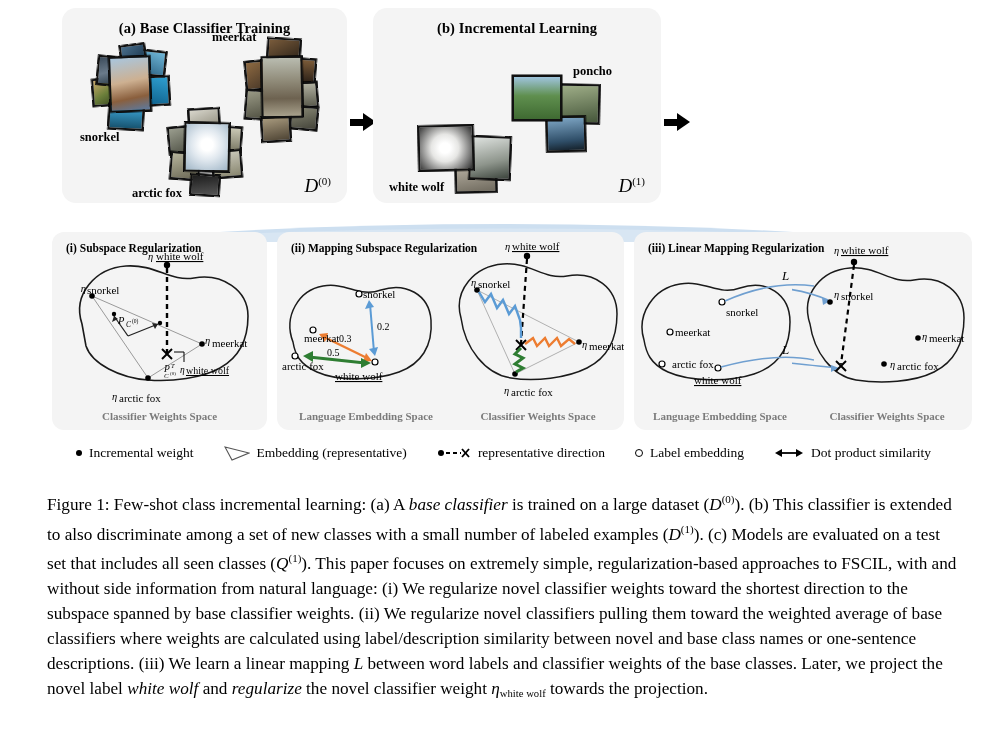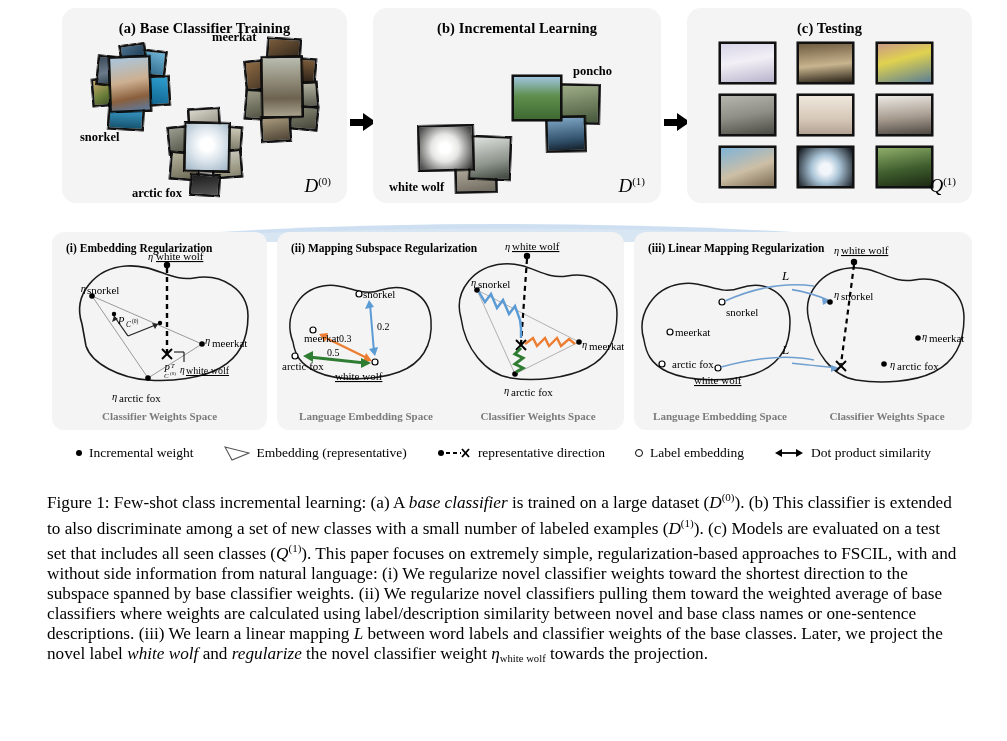--- a/index.html
+++ b/index.html
@@ -34,21 +34,21 @@
      font-family:"Liberation Serif",serif;white-space:nowrap;text-align:center;}
 
   
   .legend{position:absolute;left:0;top:440px;width:1007px;height:26px;
      display:flex;justify-content:center;align-items:center;gap:30px;}
   .leg{display:flex;align-items:center;gap:7px;font-size:13.5px;font-family:"Liberation Serif",serif;}
   .leg-txt{white-space:nowrap;}
 
   
   .caption{position:absolute;left:47px;top:487px;width:915px;
-     font-size:17.2px;line-height:20px;text-align:left;font-family:"Liberation Serif",serif;}
+     font-size:17.2px;line-height:25px;text-align:left;font-family:"Liberation Serif",serif;}
   .caption i{font-style:italic;}
   .caption sup{font-size:11px;}
   .sub{font-size:.62em;vertical-align:-.28em;}
 
   svg{display:block;}
   text{font-family:"Liberation Serif",serif;}
 </style>
 </head>
 <body>
 
@@ -121,51 +121,30 @@
     <div class="dset">
       <span>D</span><sup>(1)</sup>
     </div>
   </div>
 
   <div class="arrow-blk" style="left:664px;top:113px;">
     <div class="shaft"></div>
       <div class="head"></div>
   </div>
 
-  <div class="panel" style="left:687px;top:8px;width:285px;height:195px;">
-    <div class="panel-title">(c) Testing</div>
-
-    <div>
-      <div class="ph" style="left:32px;top:34px;width:57px;height:42px;background:linear-gradient(170deg,#d8d4e8 0%,#f2f0f6 45%,#b9b3cc 100%);"></div>
-      <div class="ph" style="left:110px;top:34px;width:57px;height:42px;background:linear-gradient(175deg,#6f5c41 0%,#c8b48e 55%,#2a2318 100%);"></div>
-      <div class="ph" style="left:189px;top:34px;width:57px;height:42px;background:linear-gradient(165deg,#c99a86 0%,#e0d24f 40%,#5c7f94 100%);"></div>
-
-      <div class="ph" style="left:32px;top:86px;width:57px;height:42px;background:linear-gradient(170deg,#b6b6ae 0%,#8e8e86 50%,#4a4a44 100%);"></div>
-      <div class="ph" style="left:110px;top:86px;width:57px;height:42px;background:linear-gradient(180deg,#efe7dd 0%,#d6c8b8 60%,#b3a394 100%);"></div>
-      <div class="ph" style="left:189px;top:86px;width:57px;height:42px;background:linear-gradient(175deg,#ece9e4 0%,#a89c90 55%,#4f4a44 100%);"></div>
-
-      <div class="ph" style="left:32px;top:138px;width:57px;height:42px;background:linear-gradient(160deg,#7fb3d8 0%,#cdbfa6 55%,#7a6a52 100%);"></div>
-      <div class="ph" style="left:110px;top:138px;width:57px;height:42px;background:radial-gradient(circle at 50% 55%,#f2f6fa 16%,#a9c3d6 42%,#0b0f14 100%);"></div>
-      <div class="ph" style="left:189px;top:138px;width:57px;height:42px;background:linear-gradient(170deg,#8fae6a 0%,#3f5e2e 55%,#1d2a14 100%);"></div>
-    </div>
-
-    <div class="dset">
-      <span>Q</span><sup>(1)</sup>
-    </div>
-  </div>
 
   <div class="band">
     <svg width="820" height="34" viewBox="0 0 820 34">
       <path d="M0,32 Q410,0 820,32 L820,34 L0,34 Z" fill="#cddff0"></path>
       <path d="M0,33 Q410,8 820,33 L820,34 L0,34 Z" fill="#d8e6f3"></path>
     </svg>
   </div>
 
   <div class="dpanel" style="left:52px;top:232px;width:215px;height:198px;">
-    <div class="dtitle">(i) Embedding Regularization</div>
+    <div class="dtitle">(i) Subspace Regularization</div>
     <svg width="215" height="198" viewBox="0 0 215 198">
 
       <path d="M30,92 C20,62 44,36 74,34 C104,32 118,50 142,46 C170,41 196,58 196,84
                C196,110 186,126 168,136 C150,146 120,150 96,148 C68,146 40,132 34,114 Z" fill="none" stroke="#1a1a1a" stroke-width="1.6"></path>
 
       <polygon points="40,64 150,112 96,146" fill="none" stroke="#9a9a9a" stroke-width="1"></polygon>
 
       <circle cx="40" cy="64" r="2.8" fill="#000"></circle>
       <circle cx="150" cy="112" r="2.8" fill="#000"></circle>
       <circle cx="96" cy="146" r="2.8" fill="#000"></circle>

